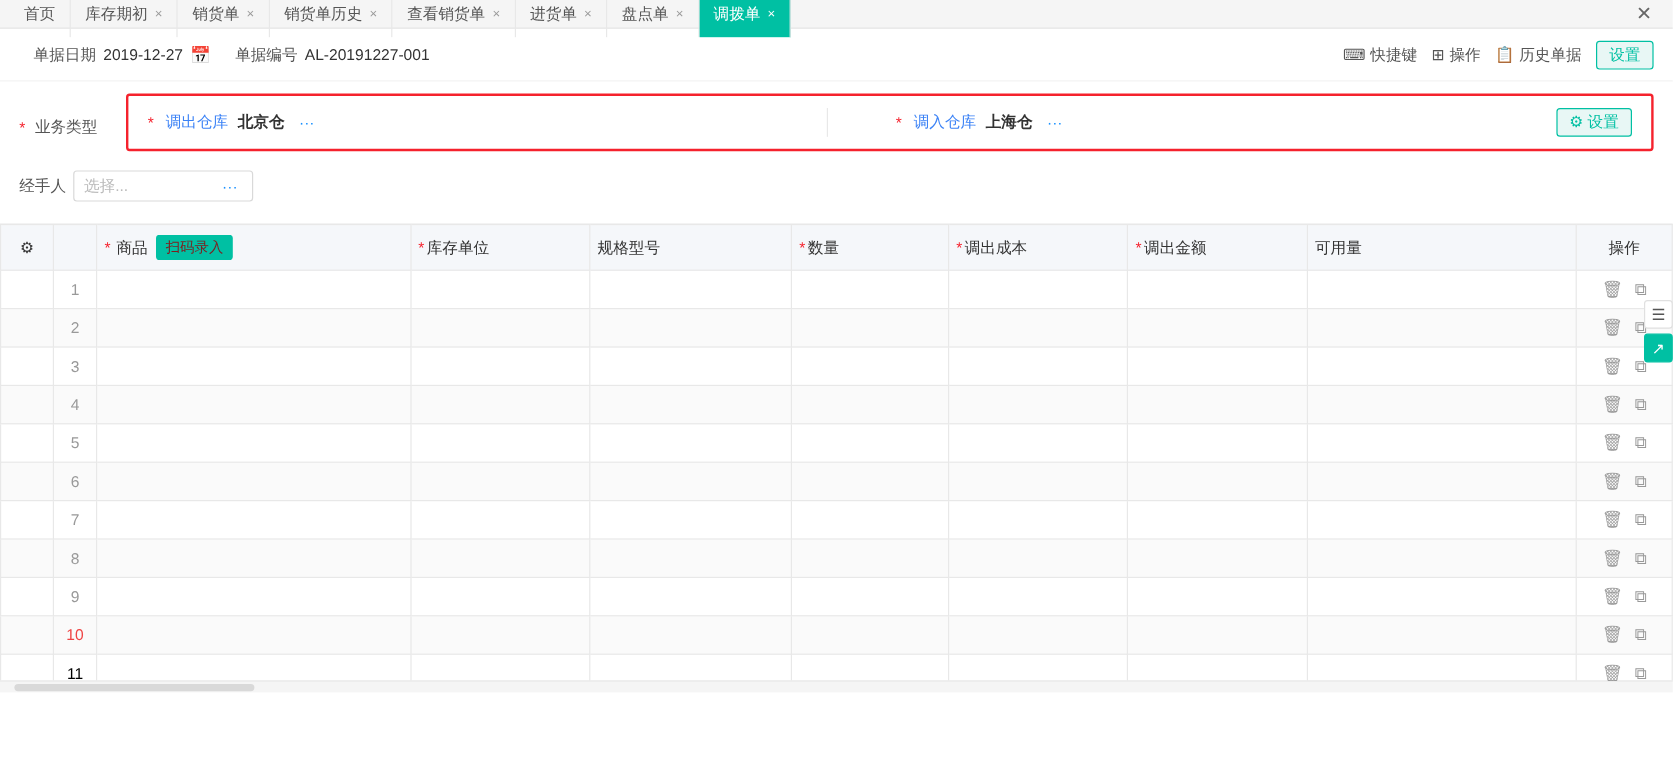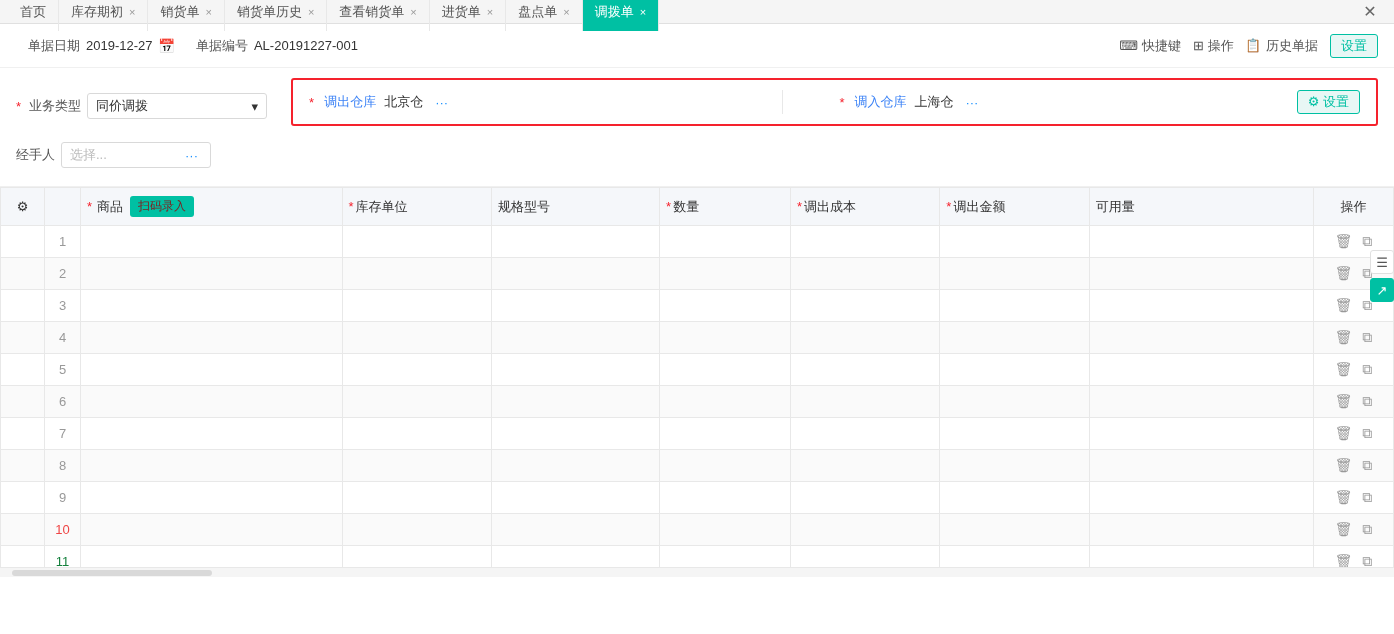--- a/index.html
+++ b/index.html
@@ -72,21 +72,21 @@
     }
 
     
     .highlighted-box {
       border: 2px solid #f5222d; border-radius: 3px;
       padding: 10px 16px; margin: 0 0 8px 0;
       display: flex; align-items: center; gap: 40px;
     }
     .warehouse-field { display: flex; align-items: center; gap: 8px; flex: 1; }
     .warehouse-label { color: #3b82f6; white-space: nowrap; }
-    .warehouse-value { color: #333; font-size: 13px; }
+    .warehouse-value { color: #333; font-size: 13px; font-weight: bold; }
     .warehouse-divider { width: 1px; background: #e8e8e8; height: 24px; margin: 0 16px; }
 
     
     .table-wrapper { overflow-x: auto; overflow-y: auto; }
     table {
       width: 100%; border-collapse: collapse;
       font-size: 13px;
     }
     thead tr { background: #f5f7fa; }
     thead th {
@@ -211,24 +211,20 @@
     </div>
     <button class="header-btn">设置</button>
   </div>
 </div>
 
 <div class="form-area">
   <div class="form-row">
     <div class="form-field">
       <span class="required">*</span>
       <span class="form-label">业务类型</span>
-      <div class="form-select-wrapper">
-        <span class="value">同价调拨</span>
-        <span>▾</span>
-      </div>
     </div>
 
     <div class="highlighted-box" style="flex:1;">
       <div class="warehouse-field">
         <span class="required">*</span>
         <span class="warehouse-label">调出仓库</span>
         <span class="warehouse-value">北京仓</span>
         <span class="more-btn">···</span>
       </div>
       <div class="warehouse-divider"></div>
@@ -439,21 +435,21 @@
       <td class="col-cost"></td>
       <td class="col-amount"></td>
       <td class="col-available"></td>
       <td class="col-ops">
         <span class="op-icon">🗑</span>
         <span class="op-icon">⧉</span>
       </td>
     </tr>
         <tr>
       <td class="col-settings"></td>
-      <td class="col-index" style="color:#15803d;">11</td>
+      <td class="col-index" style="color:#000000;">11</td>
       <td class="col-product"></td>
       <td class="col-unit"></td>
       <td class="col-spec"></td>
       <td class="col-qty"></td>
       <td class="col-cost"></td>
       <td class="col-amount"></td>
       <td class="col-available"></td>
       <td class="col-ops">
         <span class="op-icon">🗑</span>
         <span class="op-icon">⧉</span>

